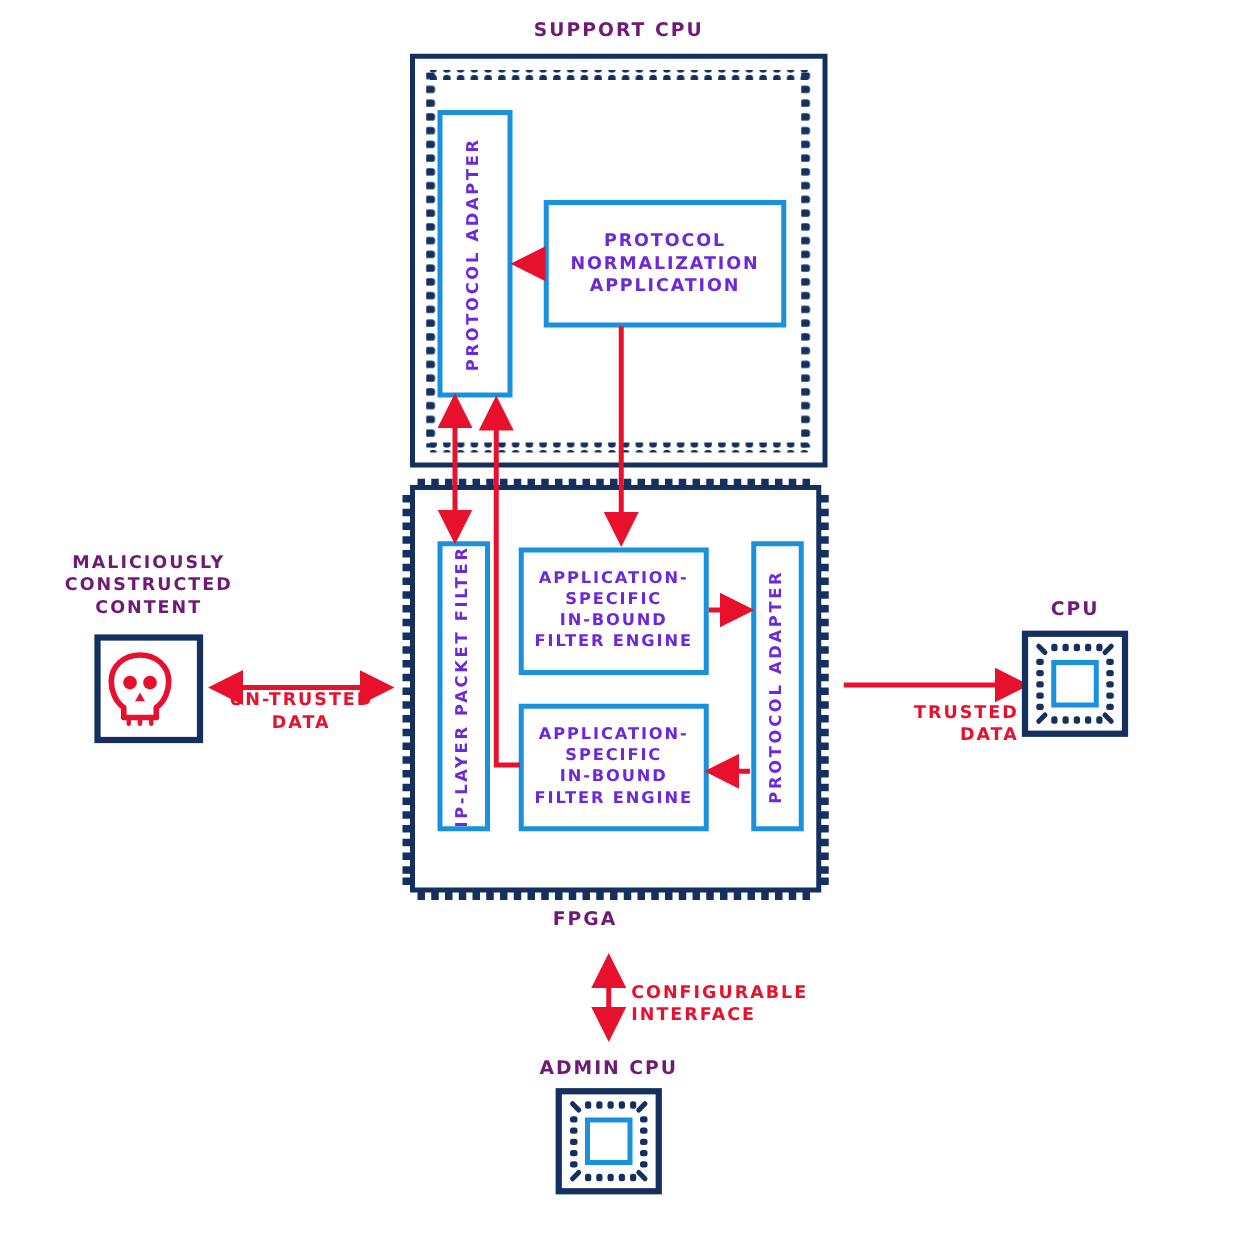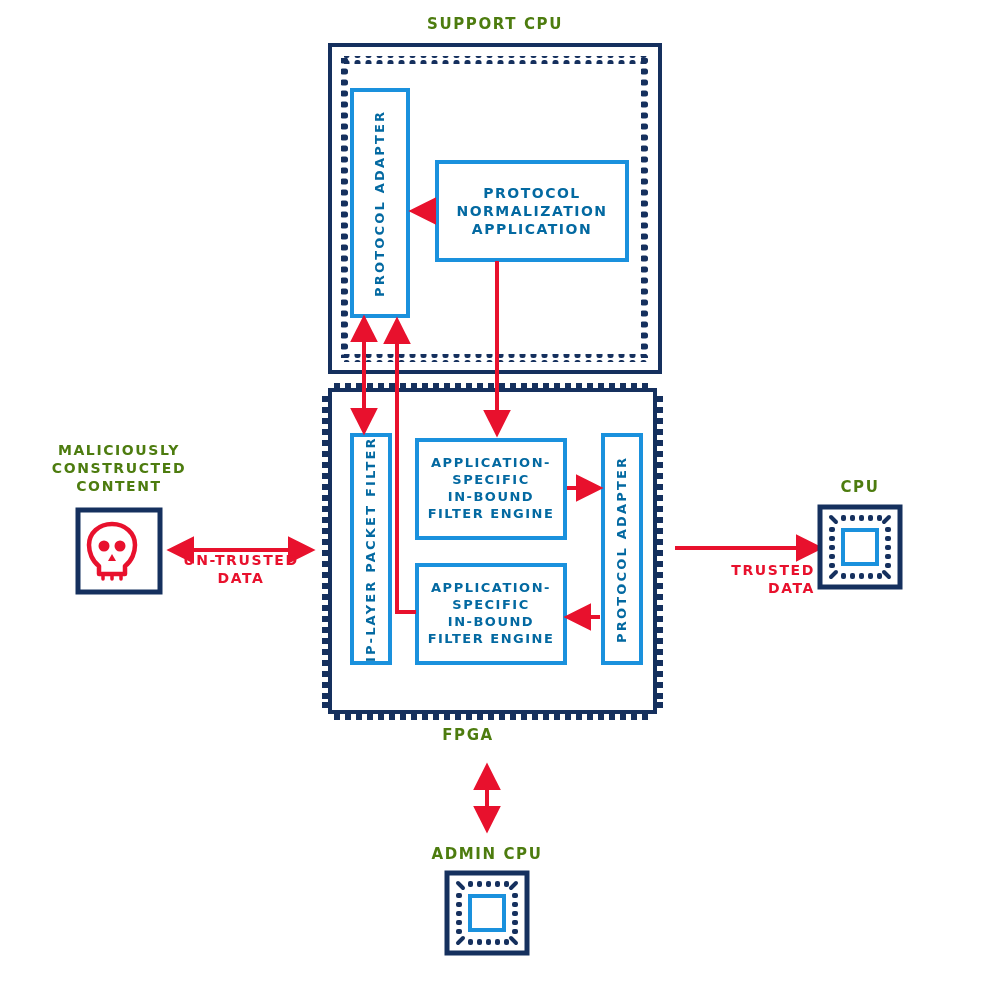--- a/index.html
+++ b/index.html
@@ -25,34 +25,34 @@
     width: 1000px;
     height: 994px;
   }
   .lbl {
     position: absolute;
     font-weight: bold;
     letter-spacing: 1.6px;
     line-height: 1.28;
     text-align: center;
     white-space: pre-line;
-    color: #4d7c0f;
+    color: #701a75;
     font-size: 14px;
   }
   .lbl.red { color: #e8112d; }
   .box-text {
     position: absolute;
     display: flex;
     align-items: center;
     justify-content: center;
     text-align: center;
     font-weight: bold;
     letter-spacing: 1.5px;
     line-height: 1.3;
-    color: #0369a1;
+    color: #6d28d9;
     font-size: 14px;
     white-space: pre-line;
     pointer-events: none;
   }
   .box-text.vert {
     writing-mode: vertical-rl;
     transform: rotate(180deg);
     letter-spacing: 2.2px;
   }
 </style>
@@ -336,20 +336,22 @@
 
   <div class="box-text" style="left:417px; top:565px; width:148px; height:98px; font-size:13px;">APPLICATION-
 SPECIFIC
 IN-BOUND
 FILTER ENGINE</div>
 
   <div class="box-text vert" style="left:603px; top:435px; width:38px; height:228px; font-size:13px;">PROTOCOL ADAPTER</div>
 
   <div class="lbl" style="left:413px; top:726px; width:110px; font-size:15px;">FPGA</div>
 
+  <div class="lbl red" style="left:505px; top:786px; width:200px; text-align:left; font-size:14px;">CONFIGURABLE
+INTERFACE</div>
 
   <div class="lbl" style="left:427px; top:845px; width:120px; font-size:15px;">ADMIN CPU</div>
 
   <div class="lbl" style="left:44px; top:442px; width:150px; font-size:14px;">MALICIOUSLY
 CONSTRUCTED
 CONTENT</div>
 
   <div class="lbl red" style="left:166px; top:552px; width:150px; font-size:14px;">UN-TRUSTED
 DATA</div>
 

